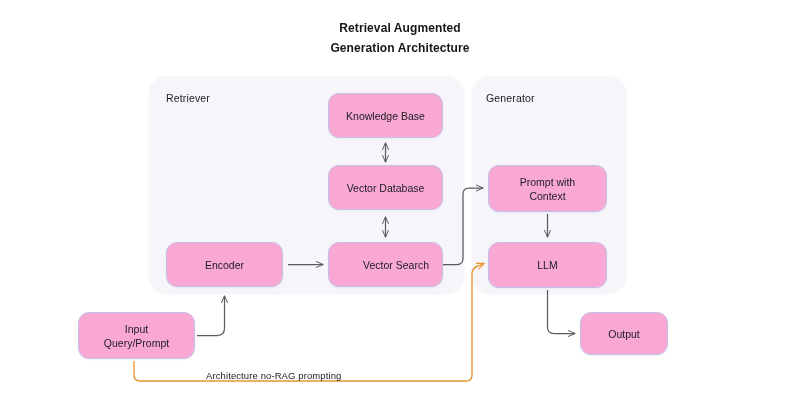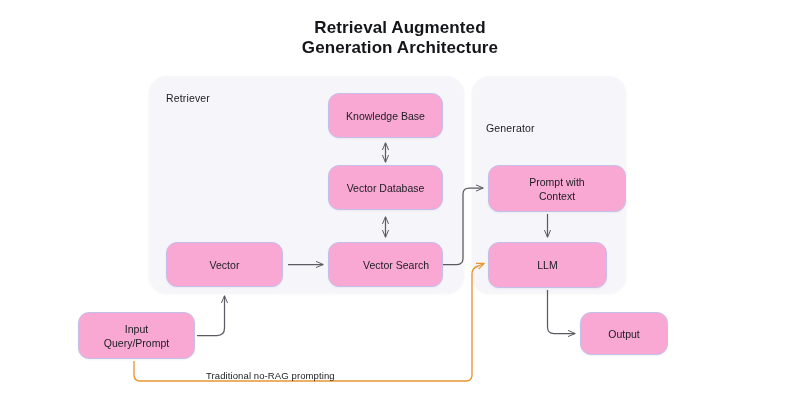--- a/index.html
+++ b/index.html
@@ -21,21 +21,21 @@
     width: 800px;
     height: 418px;
   }
   
   #diagram-title {
     position: absolute;
     left: 0;
     top: 18px;
     width: 800px;
     text-align: center;
-    font-size: 17px;
+    font-size: 12px;
     font-weight: bold;
     line-height: 20px;
     letter-spacing: 0.1px;
     color: #15161a;
     white-space: pre-line;
   }
   
   .group-box {
     position: absolute;
     background: #f6f5fa;
@@ -98,31 +98,31 @@
 
 <div id="stage">
 
   <div id="diagram-title">Retrieval Augmented
 Generation Architecture</div>
 
   <div class="group-box" style="left:149px; top:76px; width:315px; height:217px;"></div>
   <div class="group-label" style="left:166px; top:92px;">Retriever</div>
 
   <div class="group-box" style="left:472px; top:76px; width:154px; height:217px;"></div>
-  <div class="group-label" style="left:486px; top:92px;margin-top:30px;">Generator</div>
+  <div class="group-label" style="left:486px; top:92px;">Generator</div>
 
   <div class="node" style="left:328px; top:93px; width:115px; height:45px;">Knowledge Base</div>
 
   <div class="node" style="left:328px; top:165px; width:115px; height:45px;">Vector Database</div>
 
   <div class="node" style="left:328px; top:242px; width:115px; height:45px;padding-left:21px;">Vector Search</div>
 
-  <div class="node" style="left:166px; top:242px; width:117px; height:45px;">Vector</div>
+  <div class="node" style="left:166px; top:242px; width:117px; height:45px;">Encoder</div>
 
-  <div class="node" style="left:488px; top:165px; width:138px; height:47px;">Prompt with
+  <div class="node" style="left:488px; top:165px; width:119px; height:47px;">Prompt with
 Context</div>
 
   <div class="node" style="left:488px; top:242px; width:119px; height:46px;">LLM</div>
 
   <div class="node" style="left:580px; top:312px; width:88px; height:43px;">Output</div>
 
   <div class="node" style="left:78px; top:312px; width:117px; height:47px;">Input
 Query/Prompt</div>
 
   <svg id="connectors" viewBox="0 0 800 418" width="800" height="418">
@@ -148,15 +148,15 @@
 
     <line class="edge" x1="547.5" y1="214" x2="547.5" y2="237" marker-end="url(#arrow-gray)"></line>
 
     <path class="edge" d="M 547.5 290 L 547.5 327 Q 547.5 333.5 554 333.5 L 575 333.5" marker-end="url(#arrow-gray)"></path>
 
     <path class="edge" d="M 197 335.5 L 217 335.5 Q 224.5 335.5 224.5 328 L 224.5 296" marker-end="url(#arrow-gray)"></path>
 
     <path class="edge-orange" d="M 134 361 L 134 375 Q 134 381 140 381 L 466 381 Q 472 381 472 375 L 472 274 Q 472 268 478 266 L 484 263.5" marker-end="url(#arrow-orange)"></path>
   </svg>
 
-  <div id="norag-label" style="left:206px; top:370px;">Traditional no-RAG prompting</div>
+  <div id="norag-label" style="left:206px; top:370px;">Architecture no-RAG prompting</div>
 
 </div>
 
 </body></html>

